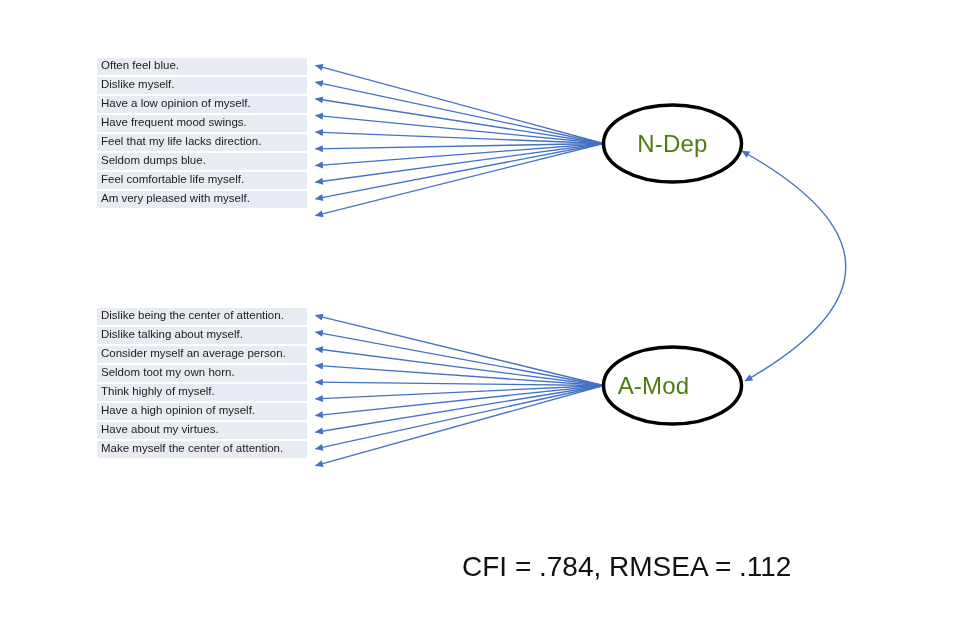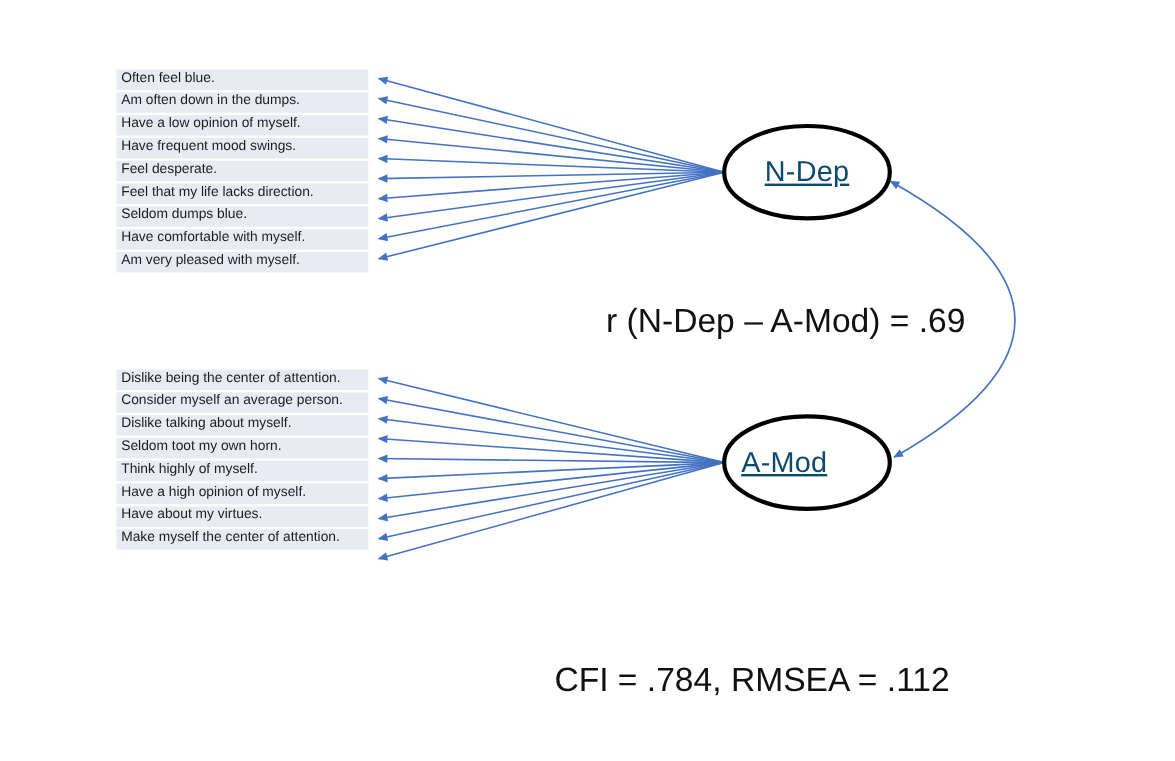--- a/index.html
+++ b/index.html
@@ -21,23 +21,22 @@
     color:#1c1c1c;
     padding-left:4px;
     white-space:nowrap;
     overflow:hidden;
     margin-left:24px;
   }
   .factor-label{
     position:absolute;
     width:139px;height:77px;
     display:flex;align-items:center;justify-content:center;
-    font-size:24px;color:#0c4a6e;
+    font-size:24px;color:#4d7c0f;
     letter-spacing:.2px;
-    text-decoration:underline;
   }
   .big-text{
     position:absolute;
     font-size:28px;color:#111;
     line-height:34px;
     white-space:nowrap;
   }
 </style>
 </head>
 <body>
@@ -77,39 +76,37 @@
       </g>
 
     <path id="cov-path" d="M 742 151 Q 948 266 745 381" fill="none" stroke-width="1.4" marker-start="url(#arrowhead)" marker-end="url(#arrowhead)" stroke="#4472C4"></path>
 
     <ellipse id="ellipse-0" cx="672.5" cy="143.5" rx="69" ry="38.5" fill="#ffffff" stroke-width="3.5" stroke="#000000"></ellipse>
     <ellipse id="ellipse-1" cx="672.5" cy="385.5" rx="69" ry="38.5" fill="#ffffff" stroke-width="3.5" stroke="#000000"></ellipse>
   </svg>
 
   <div class="item-list" style="top:58px" id="list-0">
       <div class="item-row">Often feel blue.</div>
-      <div class="item-row">Am often down in the dumps.</div>
+      <div class="item-row">Dislike myself.</div>
       <div class="item-row">Have a low opinion of myself.</div>
       <div class="item-row">Have frequent mood swings.</div>
-      <div class="item-row">Feel desperate.</div>
       <div class="item-row">Feel that my life lacks direction.</div>
       <div class="item-row">Seldom dumps blue.</div>
-      <div class="item-row">Have comfortable with myself.</div>
+      <div class="item-row">Feel comfortable life myself.</div>
       <div class="item-row">Am very pleased with myself.</div>
     </div>
   <div class="item-list" style="top:308px" id="list-1">
       <div class="item-row">Dislike being the center of attention.</div>
+      <div class="item-row">Dislike talking about myself.</div>
       <div class="item-row">Consider myself an average person.</div>
-      <div class="item-row">Dislike talking about myself.</div>
       <div class="item-row">Seldom toot my own horn.</div>
       <div class="item-row">Think highly of myself.</div>
       <div class="item-row">Have a high opinion of myself.</div>
       <div class="item-row">Have about my virtues.</div>
       <div class="item-row">Make myself the center of attention.</div>
     </div>
 
   <div class="factor-label" style="left:603px;top:105px">N-Dep</div>
   <div class="factor-label" style="left:584px;top:347px">A-Mod</div>
 
-  <div class="big-text" style="left:505px;top:251px">r (N-Dep – A-Mod) = .69</div>
   <div class="big-text" style="left:462px;top:550px">CFI = .784, RMSEA = .112</div>
 
 </div>
 
 </body></html>

